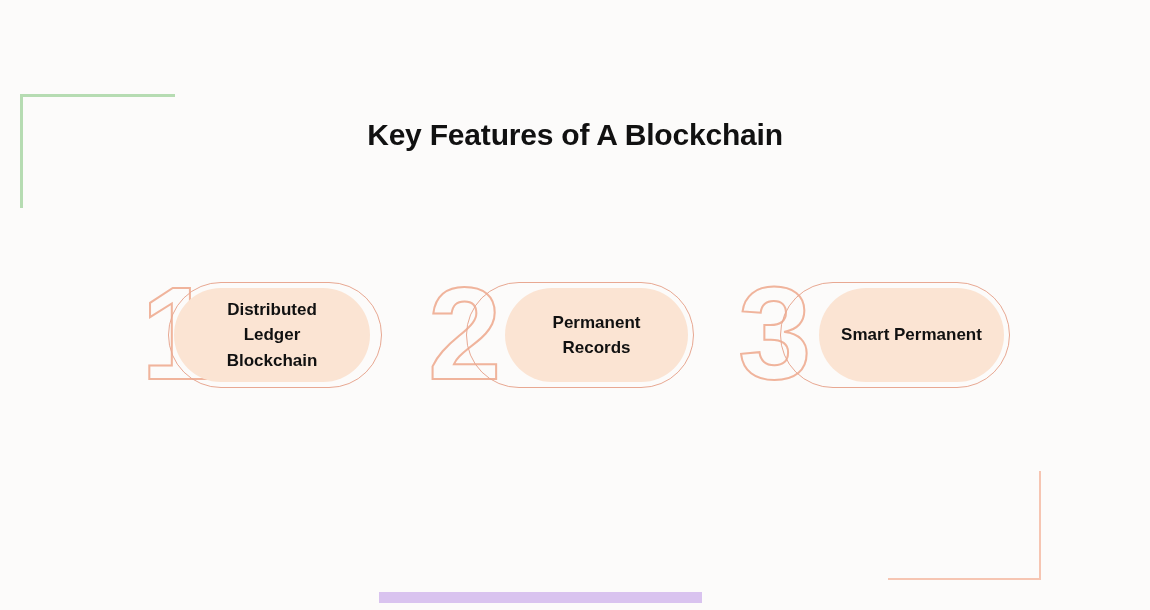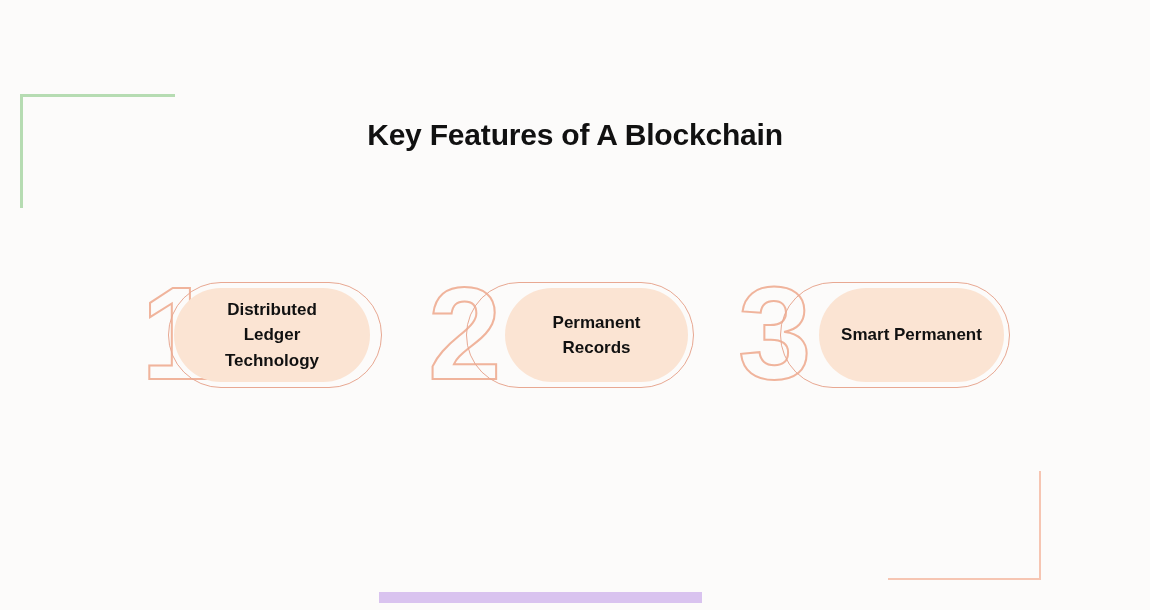--- a/index.html
+++ b/index.html
@@ -172,21 +172,21 @@
 
     <div class="numeral" id="numeral-2">2</div>
 
     <div class="numeral" id="numeral-3">3</div>
 
     <div class="card" id="card-1">
       <div class="pill-outer"></div>
       <div class="pill-inner"></div>
       <div class="card-label">Distributed
 Ledger
-Technology</div>
+Blockchain</div>
     </div>
 
     <div class="card" id="card-2">
       <div class="pill-outer"></div>
       <div class="pill-inner"></div>
       <div class="card-label">Permanent
 Records</div>
     </div>
 
     <div class="card" id="card-3">

